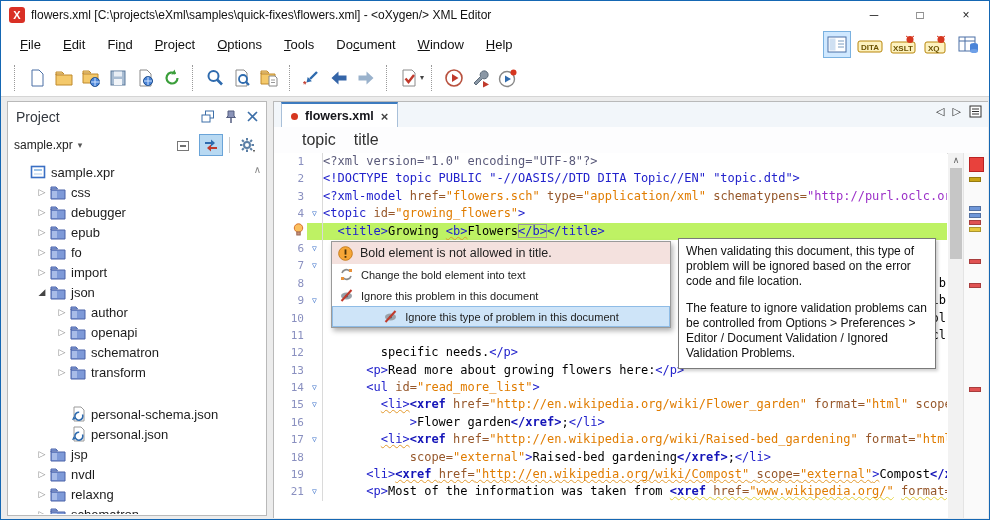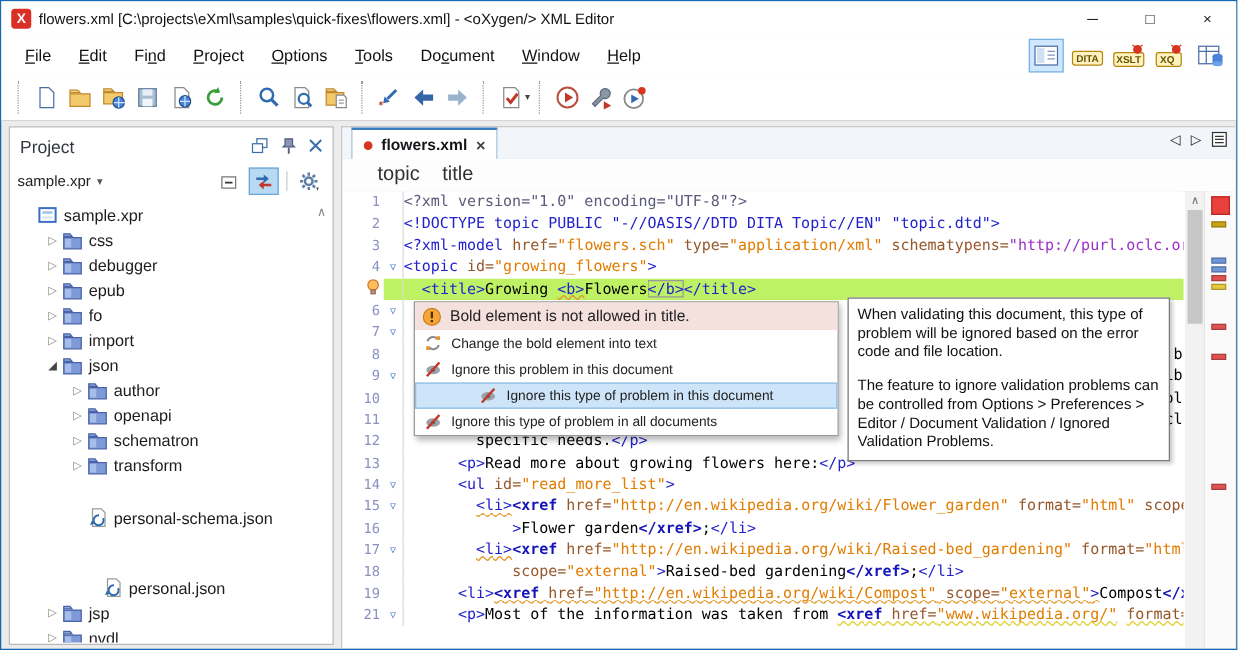--- a/index.html
+++ b/index.html
@@ -451,21 +451,21 @@
           <span class="tarrow"></span>
           <span class="ticon">
             <svg width="16" height="16">
               <path d="M4 1h7l3 3v11H4z" fill="#fff" stroke="#9a9a9a"></path>
               <path d="M12.5 8.5a4 4 0 1 1-3.3-2.3" fill="none" stroke="#2f6bae" stroke-width="1.6"></path>
               <path d="M2 14l4-1-2.5-2.5z" fill="#2f6bae"></path>
             </svg>
           </span>
           <span>personal-schema.json</span>
         </div>
-        <div class="titem" style="padding-left: 58px; margin-top: 36px;">
+        <div class="titem" style="padding-left: 46px;">
           <span class="tarrow"></span>
           <span class="ticon">
             <svg width="16" height="16">
               <path d="M4 1h7l3 3v11H4z" fill="#fff" stroke="#9a9a9a"></path>
               <path d="M12.5 8.5a4 4 0 1 1-3.3-2.3" fill="none" stroke="#2f6bae" stroke-width="1.6"></path>
               <path d="M2 14l4-1-2.5-2.5z" fill="#2f6bae"></path>
             </svg>
           </span>
           <span>personal.json</span>
         </div>
@@ -628,30 +628,20 @@
       <div class="pop-item sel">
         <span>
           <svg width="15" height="15">
             <ellipse cx="7.5" cy="8" rx="5.5" ry="3.4" fill="#9aa2aa"></ellipse>
             <circle cx="7.5" cy="8" r="1.6" fill="#5a636e"></circle>
             <line x1="2.5" y1="13" x2="12.5" y2="2" stroke="#c0392b" stroke-width="2"></line>
           </svg>
         </span>
         <span>Ignore this type of problem in this document</span>
       </div>
-      <div class="pop-item">
-        <span>
-          <svg width="15" height="15">
-            <ellipse cx="7.5" cy="8" rx="5.5" ry="3.4" fill="#9aa2aa"></ellipse>
-            <circle cx="7.5" cy="8" r="1.6" fill="#5a636e"></circle>
-            <line x1="2.5" y1="13" x2="12.5" y2="2" stroke="#c0392b" stroke-width="2"></line>
-          </svg>
-        </span>
-        <span>Ignore this type of problem in all documents</span>
-      </div>
     </div>
 
   <div class="tooltip" id="tooltip">
       <p>When validating this document, this type of problem will be ignored based on the error code and file location.</p>
       <p>The feature to ignore validation problems can be controlled from Options &gt; Preferences &gt; Editor / Document Validation / Ignored Validation Problems.</p>
     </div>
 
 </div>
 
 </body></html>

